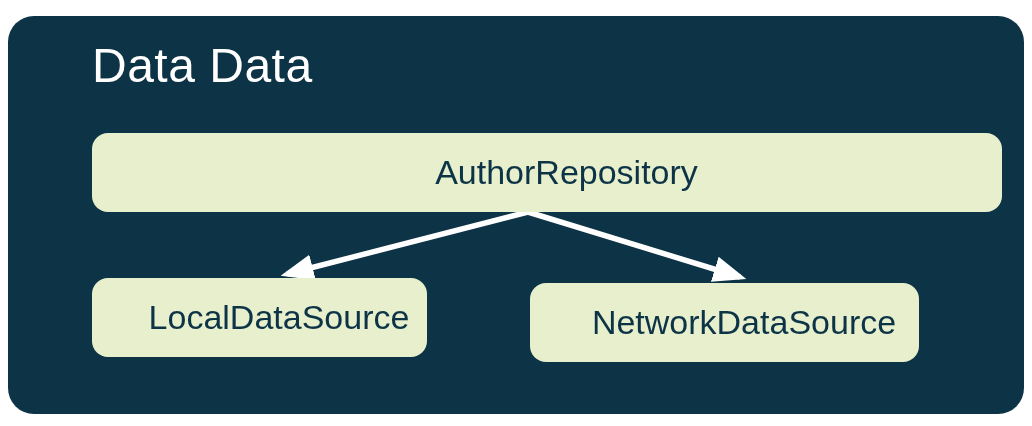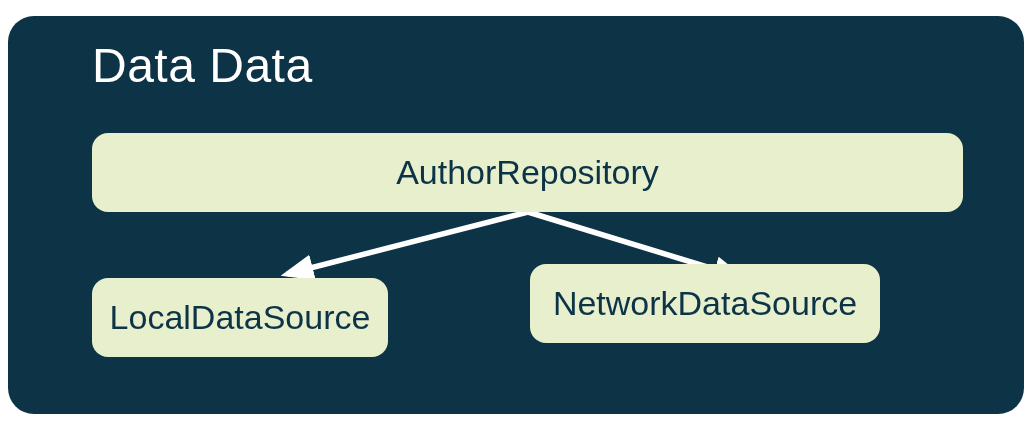--- a/index.html
+++ b/index.html
@@ -37,36 +37,37 @@
   .node {
     position: absolute;
     background: var(--node-bg, #e7efcd);
     border-radius: 16px;
     display: flex;
     align-items: center;
     justify-content: center;
     font-size: 34px;
     color: var(--node-text, #0c3346);
     white-space: nowrap;
+    padding-left: 39px;
   }
   .node-author-repository {
     left: 84px;
     top: 117px;
     width: 871px;
     height: 79px;
   }
   .node-local-data-source {
     left: 84px;
     top: 262px;
     width: 296px;
     height: 79px;
   }
   .node-network-data-source {
     left: 522px;
-    top: 248px;
+    top: 267px;
     width: 350px;
     height: 79px;
   }
   .arrow-layer {
     position: absolute;
     left: 0;
     top: 0;
     width: 1016px;
     height: 398px;
     pointer-events: none;

